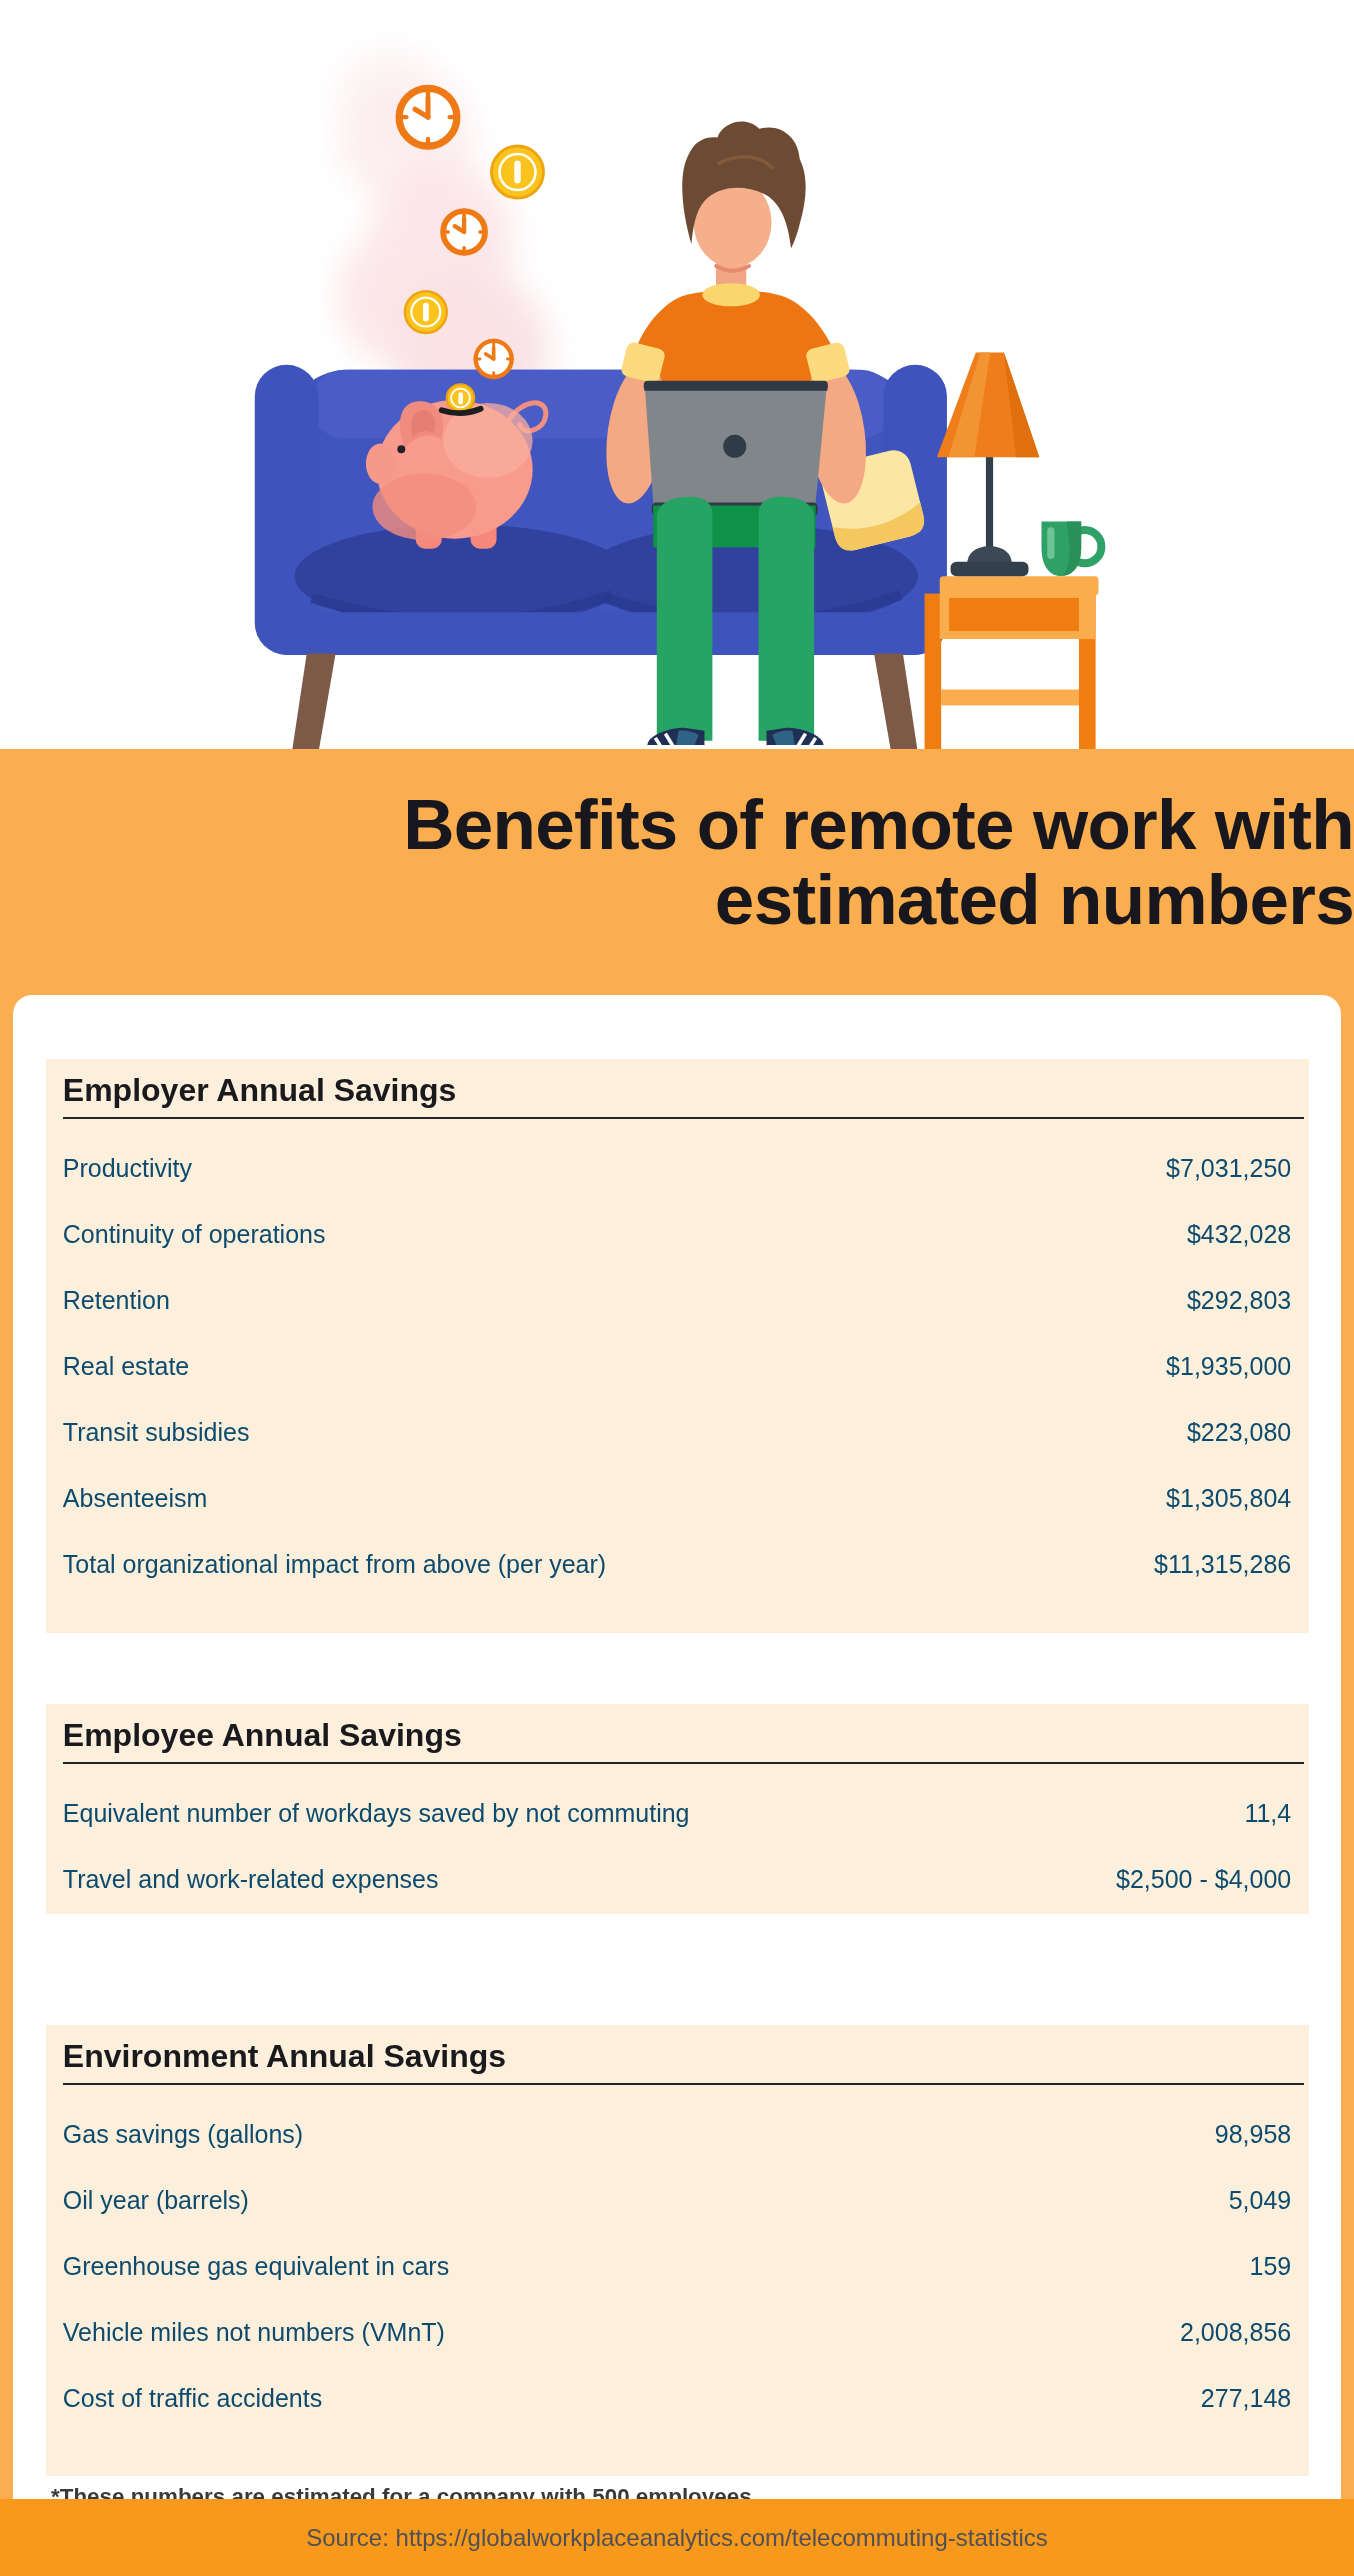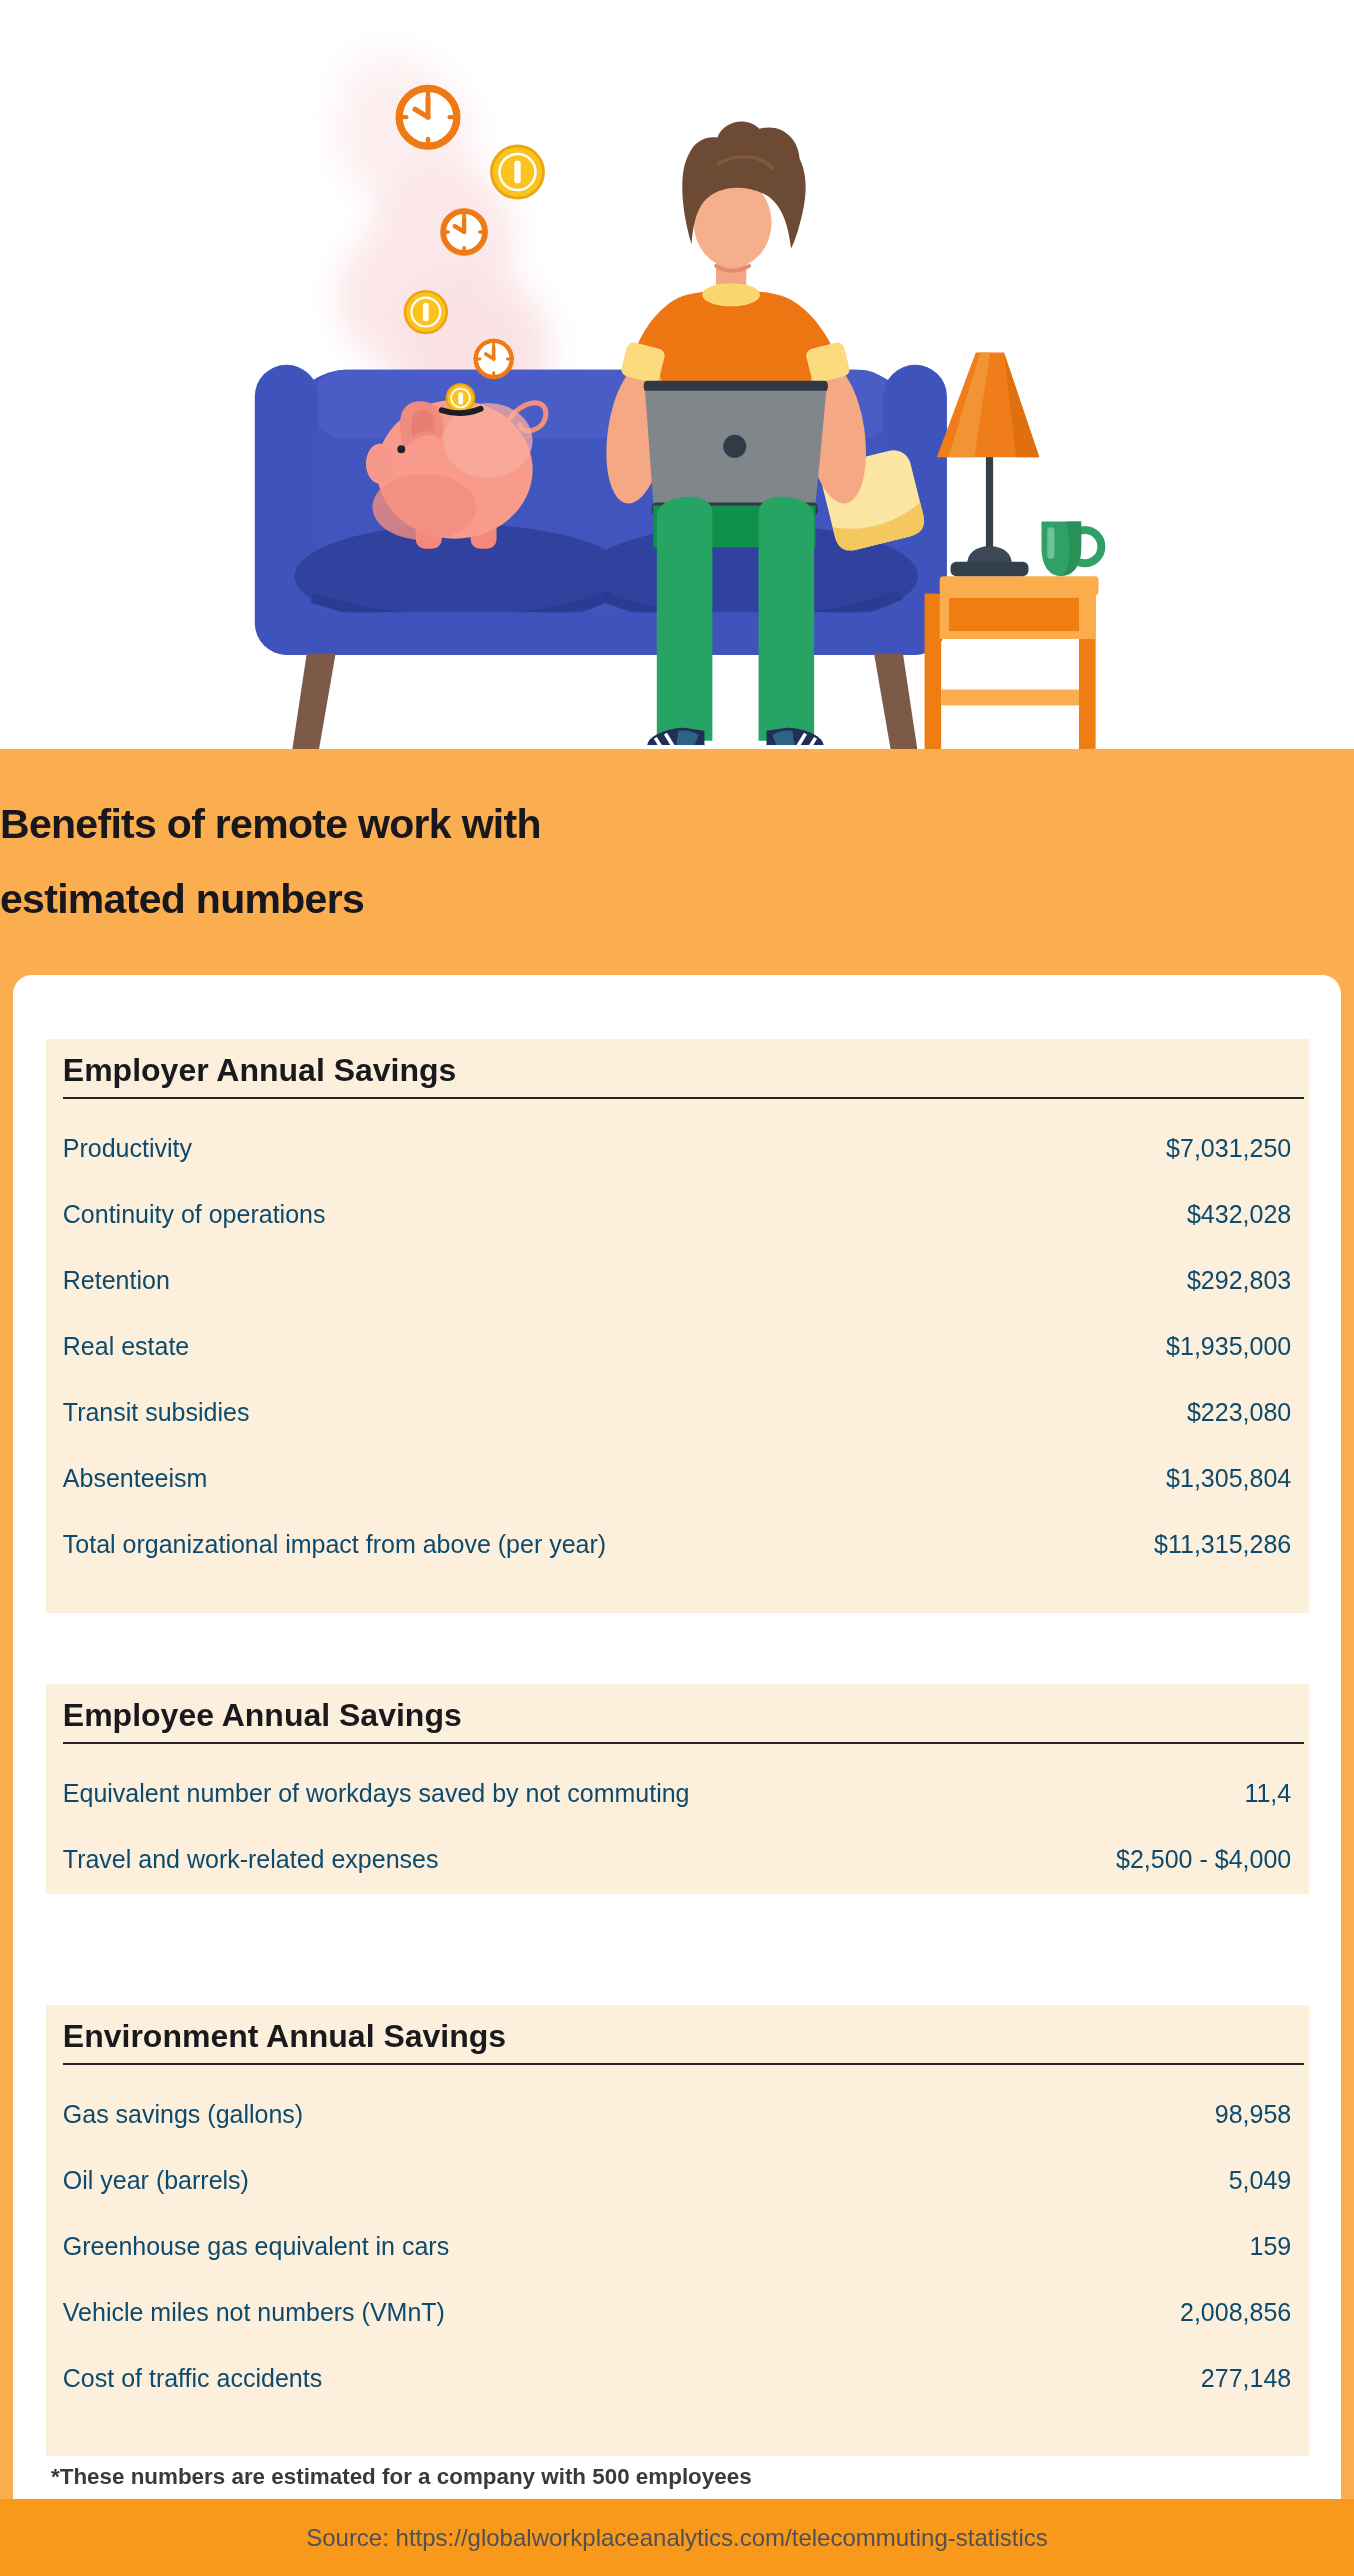--- a/index.html
+++ b/index.html
@@ -1,23 +1,23 @@
 <!DOCTYPE html>
 <html style="font-size:11.6px"><head>
 <meta charset="utf-8">
 <style>
   html,body{margin:0;padding:0;background:#ffffff;}
   .page{position:relative;width:1354px;height:2576px;background:#ffffff;overflow:hidden;
         font-family:"Liberation Sans",sans-serif;}
   .hero{position:absolute;top:0;left:0;}
   .banner{position:absolute;top:749px;left:0;width:1354px;height:219px;background:#FBAE50;}
-  .banner h1{margin:0;padding-top:38px;text-align:left;font-size:41px;line-height:75px;
+  .banner h1{margin:0;padding-top:38px;text-align:right;font-size:71px;line-height:75px;
         font-weight:700;color:#17171D;letter-spacing:-0.7px;}
   .orange-bg{position:absolute;top:967px;left:0;width:1354px;height:1532px;background:#FBAE50;}
-  .card{position:absolute;top:975px;left:13px;width:1328px;height:1532px;background:#ffffff;
+  .card{position:absolute;top:995px;left:13px;width:1328px;height:1532px;background:#ffffff;
         border-radius:19px 19px 0 0;}
   .tbl{position:absolute;left:32.5px;width:1263px;background:#FCEFDB;box-sizing:border-box;}
   .tbl-1{top:64px;height:574px;}
   .tbl-2{top:709px;height:210px;}
   .tbl-3{top:1030px;height:451px;}
   .tbl-header{height:58px;box-sizing:border-box;padding:13px 17.3px 0 17.3px;font-size:32px;
         font-weight:700;color:#1A1A1E;}
   .tbl-rule{border-top:2.2px solid #232327;margin:0 4.3px 0 17.3px;}
   .tbl-body{padding-top:35px;}
   .row{height:66px;display:flex;justify-content:space-between;align-items:flex-start;

